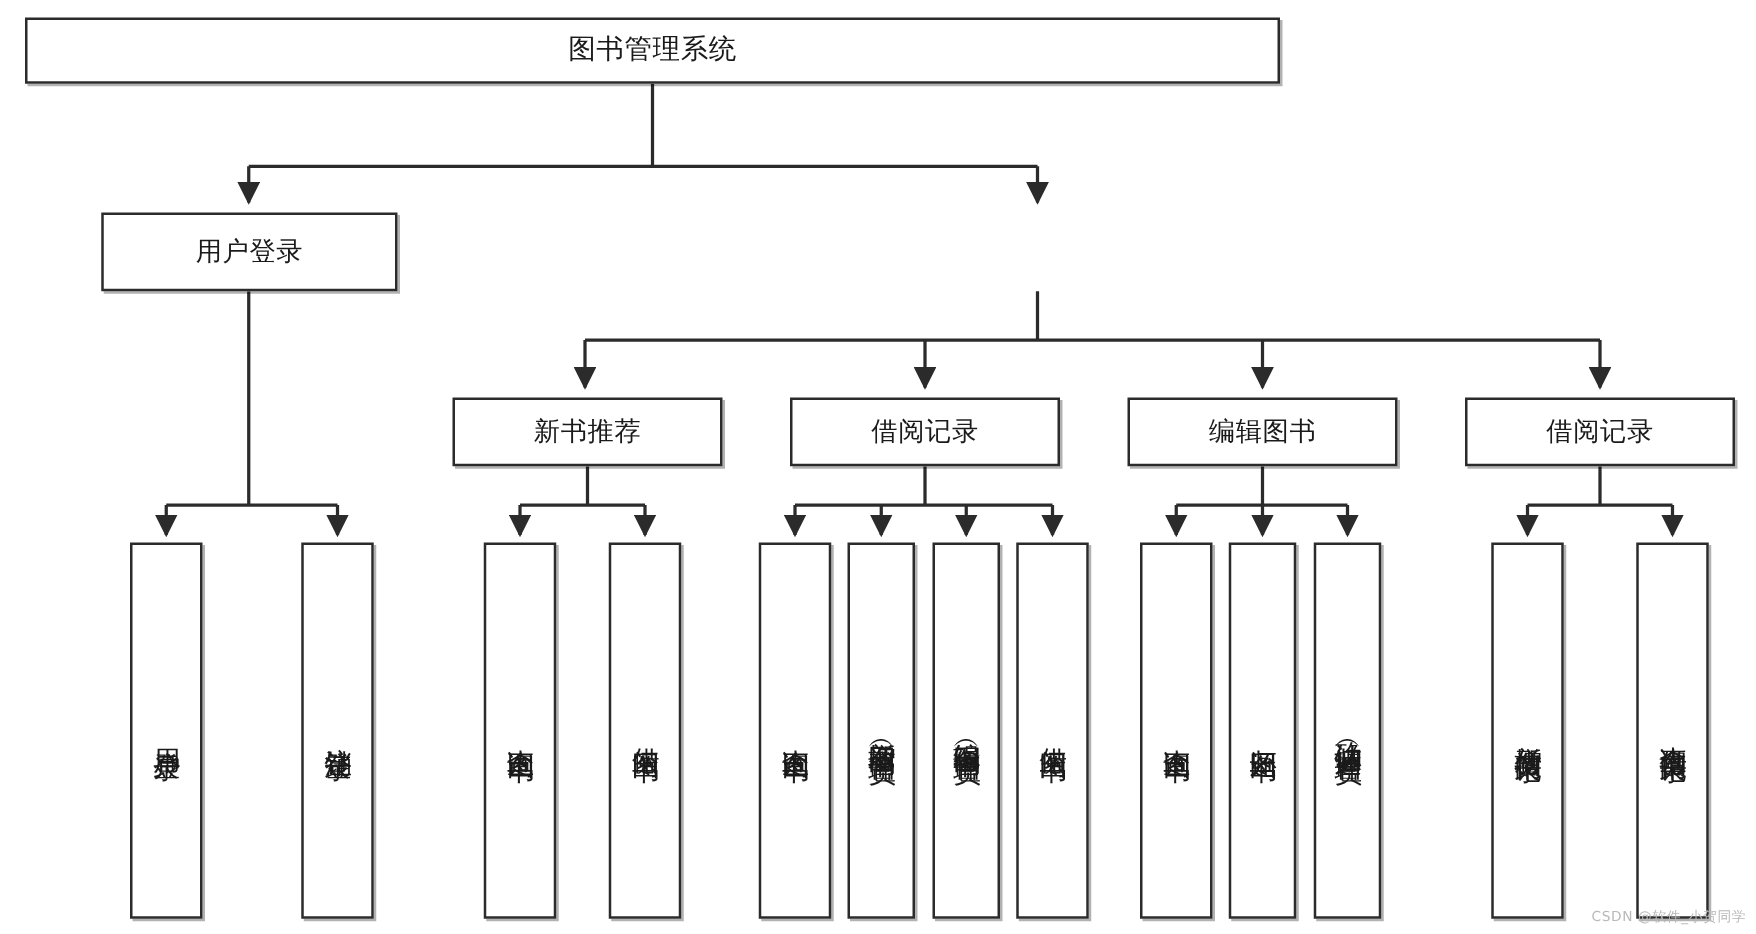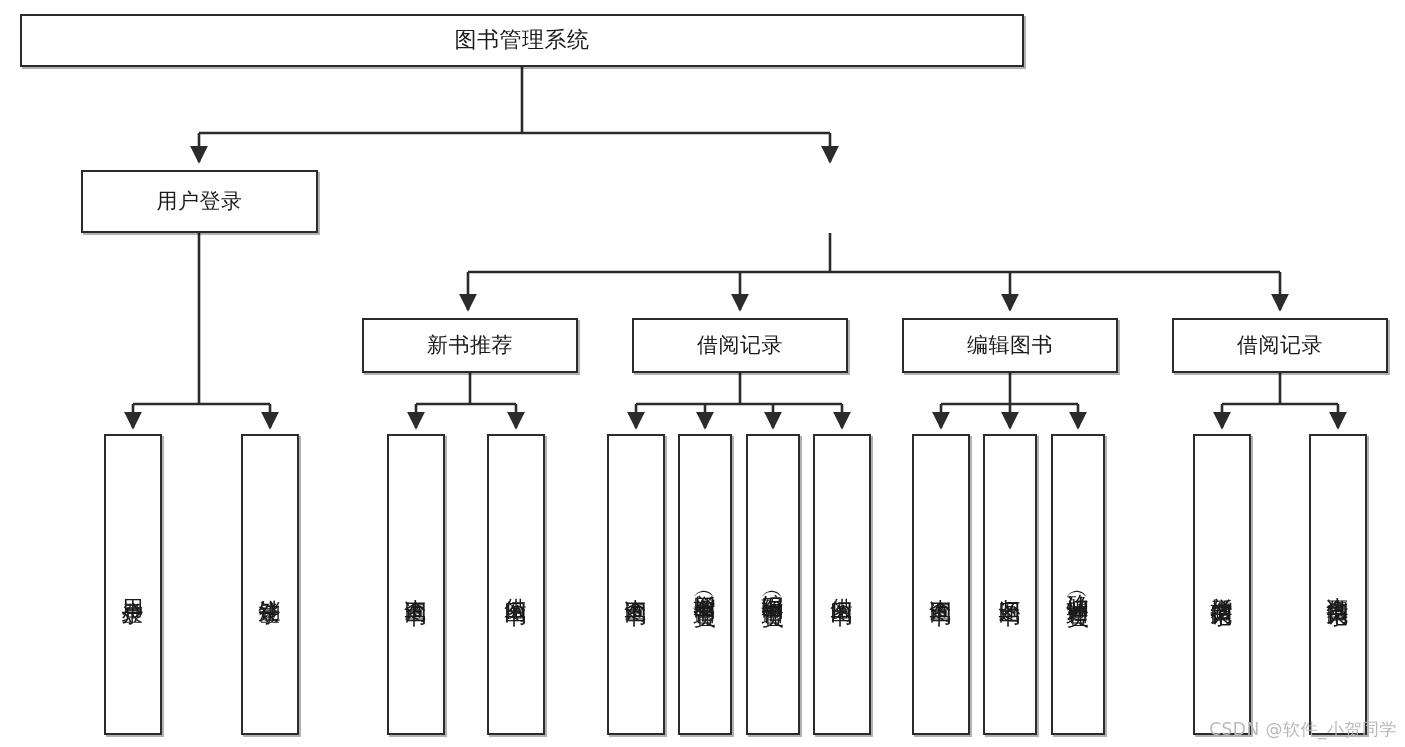--- a/index.html
+++ b/index.html
@@ -60,21 +60,21 @@
     font-size: 22px;
     line-height: 1.32;
     letter-spacing: 2px;
     white-space: normal;
     max-height: 100%;
   }
   #watermark {
     position: absolute;
     right: 8px;
     bottom: 6px;
-    font-size: 17px;
+    font-size: 11px;
     color: #b9b9b9;
     letter-spacing: 0.5px;
     z-index: 5;
     font-family: "DejaVu Sans", "Liberation Sans", sans-serif;
     user-select: none;
   }
 </style>
 </head>
 <body>
 

